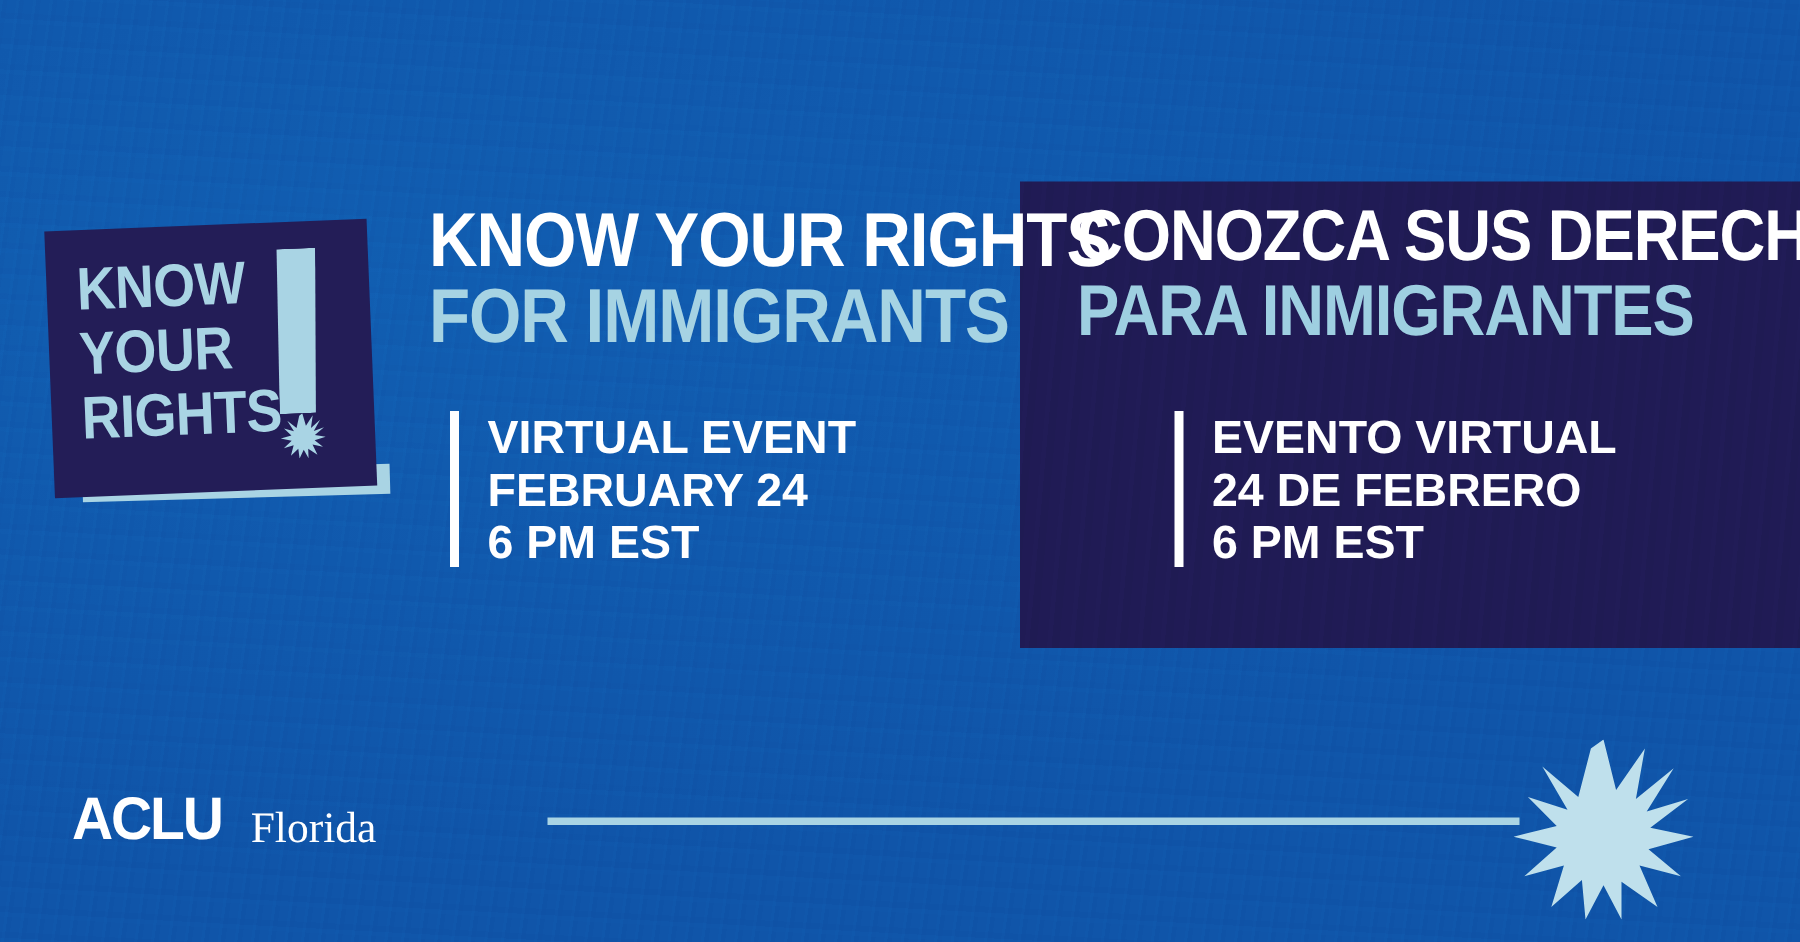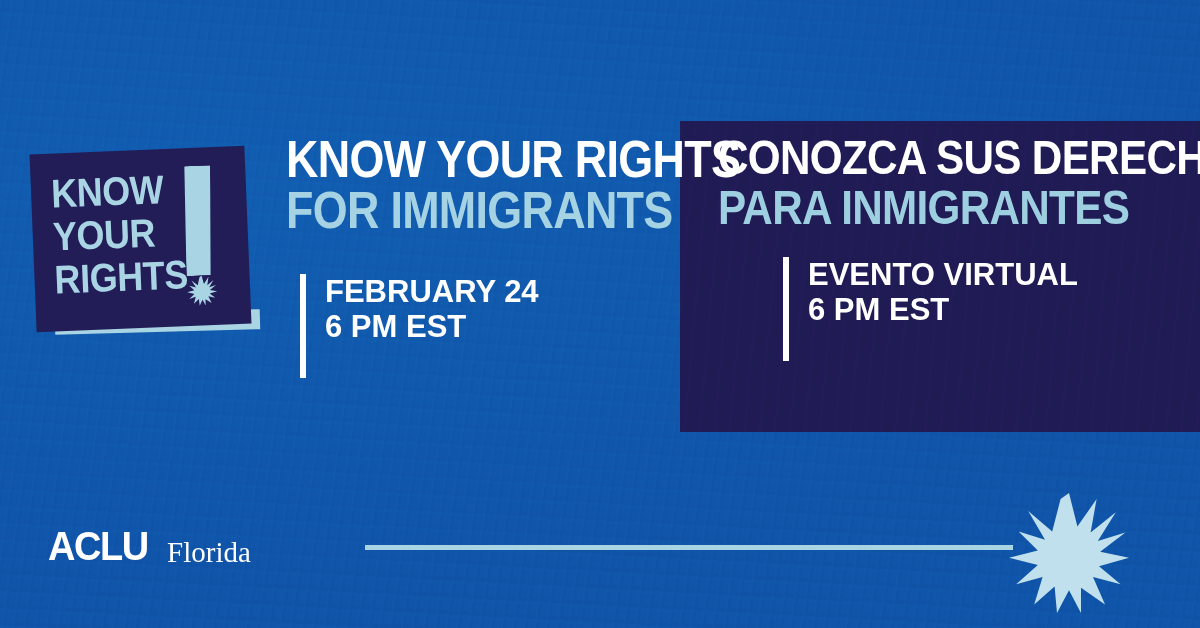--- a/index.html
+++ b/index.html
@@ -120,21 +120,21 @@
     color:#ffffff;
     white-space:nowrap;
   }
   .en-detail { left:300px; top:274px; }
   .en-detail .detail-bar { height:104px; margin-right:19px; }
 
   
   .es-block { position:absolute; left:718px; top:136px; width:470px; }
   .es-h1 { font-size:48px; color:#ffffff; }
   .es-h2 { font-size:48px; color:#9ecfe1; margin-top:5px; }
-  .es-detail { left:740px; top:257px;padding-left:43px; }
+  .es-detail { left:740px; top:274px;padding-left:43px; }
   .es-detail .detail-bar { height:104px; margin-right:19px; }
 
   
   .footer-aclu {
     position:absolute;
     left:48px; top:524px;
     display:flex; align-items:flex-end; gap:14px;
     white-space:nowrap;
   }
   .aclu-mark {
@@ -193,34 +193,36 @@
   </div>
 
   <div class="en-block">
     <div class="head-line en-h1">KNOW YOUR RIGHTS</div>
     <div class="head-line en-h2">FOR IMMIGRANTS</div>
   </div>
 
   <div class="detail-wrap en-detail">
     <div class="detail-bar"></div>
     <div>
+      <div class="detail-text">VIRTUAL EVENT</div>
       <div class="detail-text">FEBRUARY 24</div>
       <div class="detail-text">6 PM EST</div>
     </div>
   </div>
 
   <div class="es-block">
     <div class="head-line es-h1">CONOZCA SUS DERECHOS</div>
     <div class="head-line es-h2">PARA INMIGRANTES</div>
   </div>
 
   <div class="detail-wrap es-detail">
     <div class="detail-bar"></div>
     <div>
       <div class="detail-text">EVENTO VIRTUAL</div>
+      <div class="detail-text">24 DE FEBRERO</div>
       <div class="detail-text">6 PM EST</div>
     </div>
   </div>
 
   <div class="footer-aclu">
     <span class="aclu-mark">ACLU</span>
     <span class="aclu-affil">Florida</span>
   </div>
 
   <div class="footer-rule"></div>

